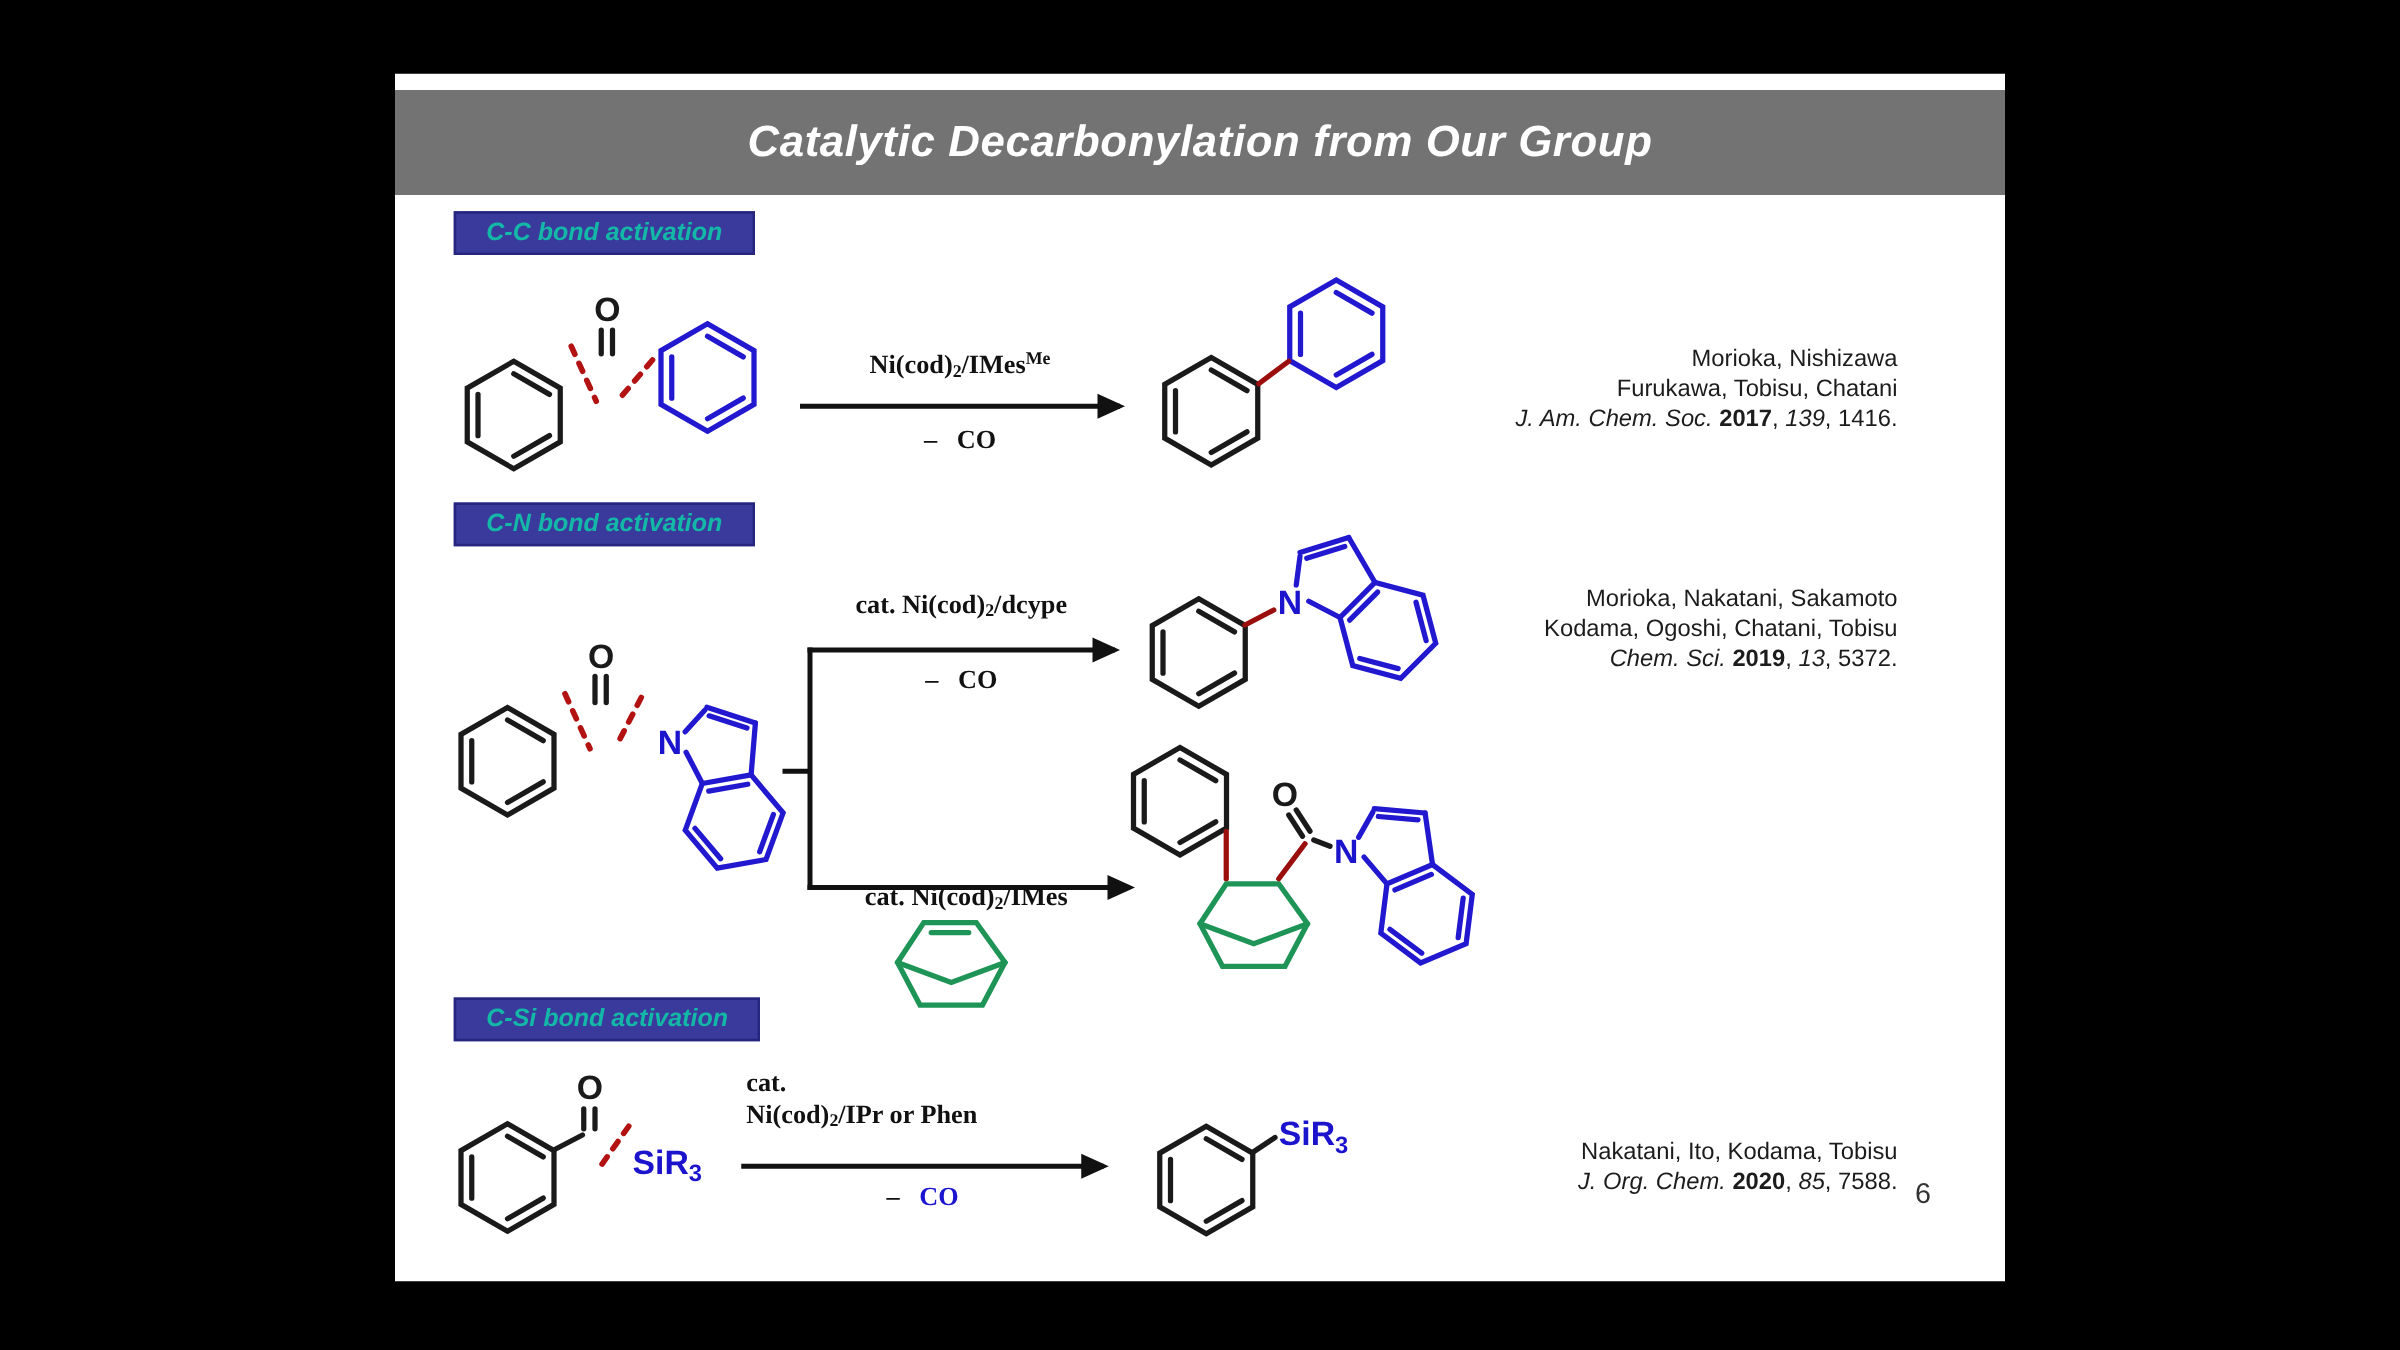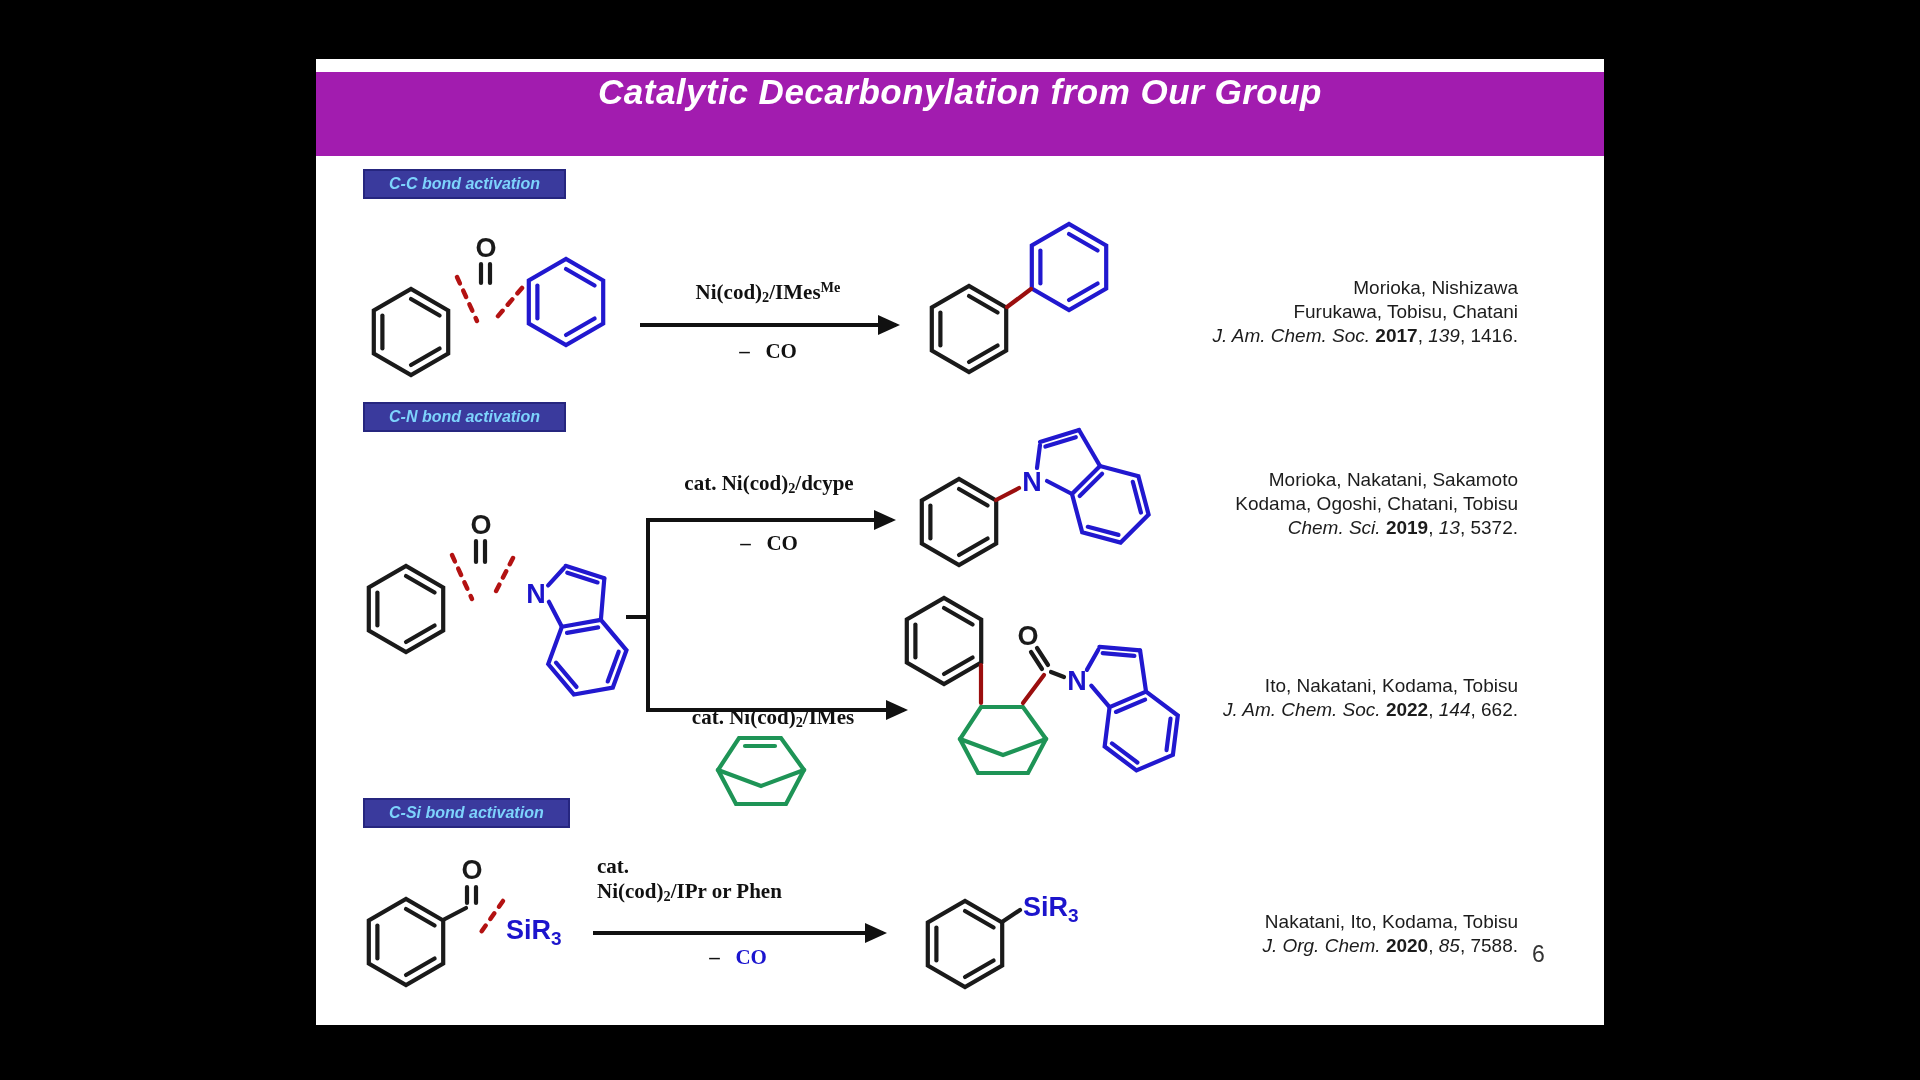--- a/index.html
+++ b/index.html
@@ -1,23 +1,23 @@
 <!DOCTYPE html>
 <html><head>
 <meta charset="utf-8">
 <style>
   html,body{margin:0;padding:0;background:#000;}
   .stage{position:relative;width:1920px;height:1080px;background:#000;overflow:hidden;
          font-family:"Liberation Sans",sans-serif;}
   .slide{position:absolute;left:316px;top:59px;width:1288px;height:966px;background:#ffffff;}
-  .banner{position:absolute;left:0;top:13px;width:1288px;height:84px;background:#a21caf;
-          display:flex;justify-content:center;}
+  .banner{position:absolute;left:0;top:13px;width:1288px;height:84px;background:#737373;
+          display:flex;align-items:center;justify-content:center;}
   .banner-title{color:#ffffff;font-size:35px;font-weight:700;font-style:italic;letter-spacing:.5px;}
-  .badge{position:absolute;background:#3a3a9d;border:2px solid #26267f;color:#7dd3fc;
-         font-size:16px;font-weight:700;font-style:italic;padding:4px 24px;}
+  .badge{position:absolute;background:#3a3a9d;border:2px solid #26267f;color:#14b8a6;
+         font-size:20px;font-weight:700;font-style:italic;padding:4px 24px;}
   .cond{position:absolute;font-weight:700;font-size:21px;color:#111;text-align:center;font-family:Liberation Serif, serif;}
   .cond-left{text-align:left;}
   .arrow{position:absolute;height:4px;background:#111;}
   .arrow::after{content:'';position:absolute;right:-4px;top:-8px;width:0;height:0;
     border-left:22px solid #111;border-top:10px solid transparent;border-bottom:10px solid transparent;}
   .vline{position:absolute;width:4px;background:#111;}
   .hline{position:absolute;height:4px;background:#111;}
   .cite{position:absolute;right:86px;font-size:19px;line-height:24px;color:#1c1c1c;text-align:right;}
   .page-num{position:absolute;left:1216px;top:882px;font-size:23px;color:#333;}
   
@@ -150,24 +150,20 @@
       <use href="#nb" transform="translate(60,108)" class="c-gr"></use>
       <line class="bond c-mr" x1="127" y1="114" x2="148" y2="86"></line>
       <text class="atom" x="132" y="56" text-anchor="middle">O</text>
       <line class="bond c-bk" x1="146" y1="80" x2="135" y2="63"></line>
       <line class="bond c-bk" x1="152" y1="76" x2="141" y2="59"></line>
       <line class="bond c-bk" x1="155" y1="83" x2="168" y2="88"></line>
       <text class="atom atom-bl" x="181" y="101" text-anchor="middle">N</text>
       <use href="#indole" transform="translate(181,92) rotate(22)" class="c-bl"></use>
     </svg>
 
-    <div class="cite" style="top:615px;">
-      <div><span class="rt-n">Ito, Nakatani, Kodama, Tobisu</span></div>
-      <div><span class="rt-i">J. Am. Chem. Soc. </span><span class="rt-b">2022</span><span class="rt-n">, </span><span class="rt-i">144</span><span class="rt-n">, 662.</span></div>
-    </div>
 
     <div class="badge" style="left:47px;top:739px;">C-Si bond activation</div>
 
     <svg class="struct" style="left:44px;top:780px;" width="250" height="170" viewBox="0 0 250 170">
       <text class="atom" x="112" y="40" text-anchor="middle">O</text>
       <line class="bond c-bk" x1="107" y1="48" x2="107" y2="64"></line>
       <line class="bond c-bk" x1="116" y1="48" x2="116" y2="64"></line>
       <use href="#ring" transform="translate(46,103)" class="c-bk"></use>
       <line class="bond c-bk" x1="83" y1="81" x2="106" y2="69"></line>
       <line class="dash" x1="143" y1="62" x2="119" y2="96"></line>

